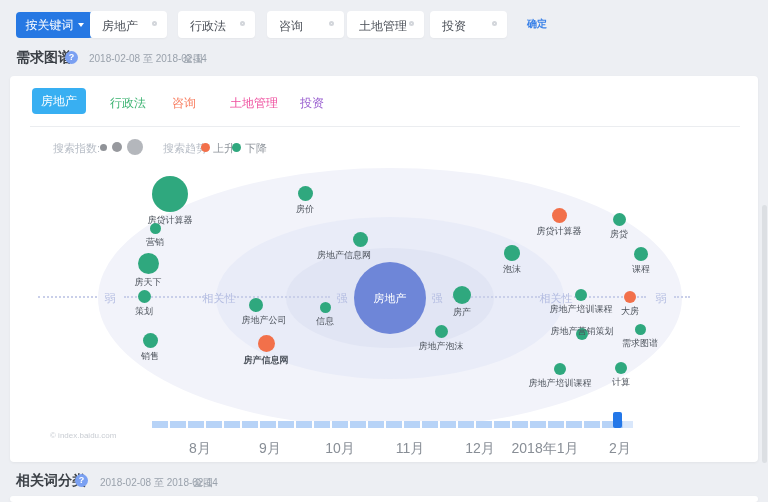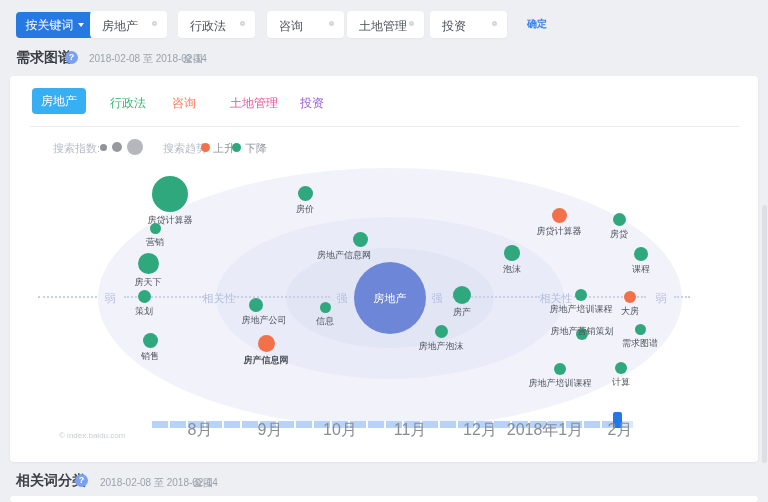--- a/index.html
+++ b/index.html
@@ -40,28 +40,28 @@
   .lg-dot { position:absolute; border-radius:50%; }
 
   
   .ring { position:absolute; border-radius:50%; }
   .axis-seg { position:absolute; height:0; border-top:2px dotted #c9cfe9; }
   .axis-label { position:absolute; transform:translateX(-50%); font-size:11px; color:#b3bce1; white-space:nowrap; }
   .bubble { position:absolute; border-radius:50%; cursor:pointer; }
   .bubble-label { position:absolute; transform:translateX(-50%); font-size:9px; color:#4d535c; white-space:nowrap; }
   .center-node { position:absolute; left:354px; top:262px; width:72px; height:72px; border-radius:50%;
     background:#6e86d8; color:#fff; font-size:11px; display:flex; align-items:center; justify-content:center; cursor:pointer; }
-  .watermark { position:absolute; left:59px; top:431px; font-size:8px; color:#c9cdd3; }
+  .watermark { position:absolute; left:50px; top:431px; font-size:8px; color:#c9cdd3; }
 
   
   .tl-bar { position:absolute; left:152px; top:421px; width:481px; height:7px;
     background:repeating-linear-gradient(90deg,#b7d3f7 0 16px,#ffffff 16px 18px); cursor:pointer; }
   .tl-tail { position:absolute; left:623px; top:421px; width:10px; height:7px; background:#d9e7fb; }
   .tl-handle { position:absolute; left:613px; top:412px; width:9px; height:16px; background:#2377e8; border-radius:2px; cursor:grab; }
-  .tl-month { position:absolute; top:420px; transform:translateX(-50%); font-size:16px; color:#888e96; white-space:nowrap; }
+  .tl-month { position:absolute; top:440px; transform:translateX(-50%); font-size:14px; color:#888e96; white-space:nowrap; }
 
   .scrollbar-thumb { position:absolute; left:762px; top:205px; width:5px; height:258px; background:#dcdfe3; border-radius:3px; cursor:pointer; }
 </style>
 </head>
 <body>
 
 <div class="page">
 
   <button class="mode-btn">
     <span>按关键词</span>

